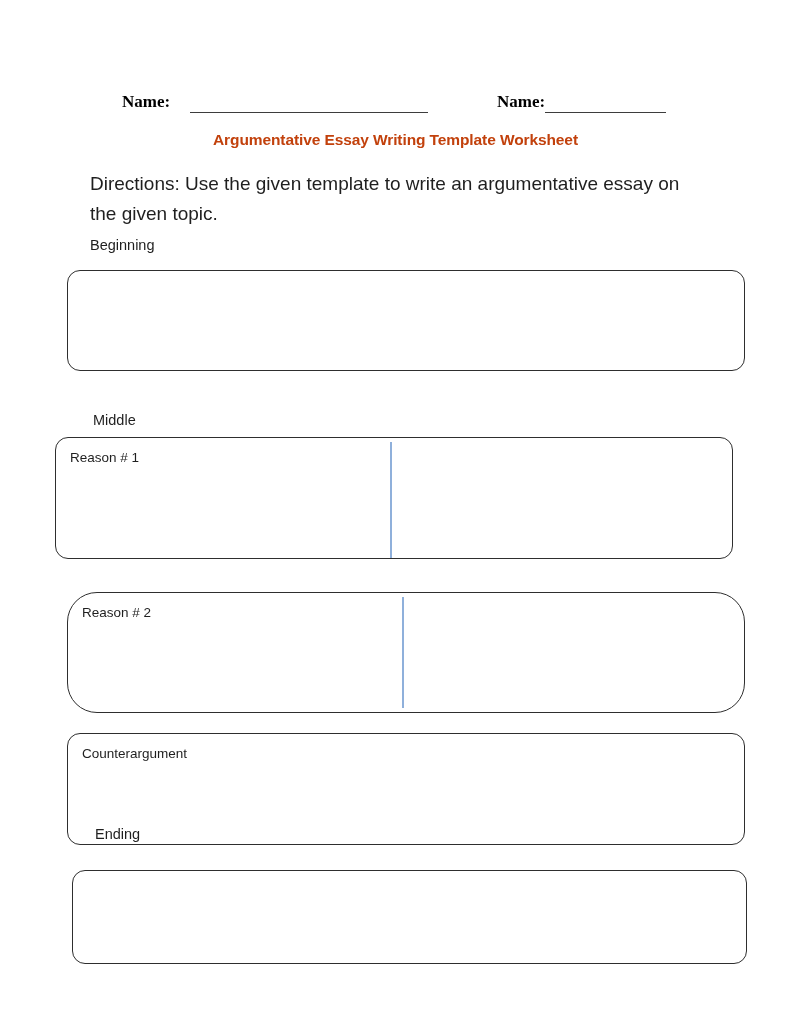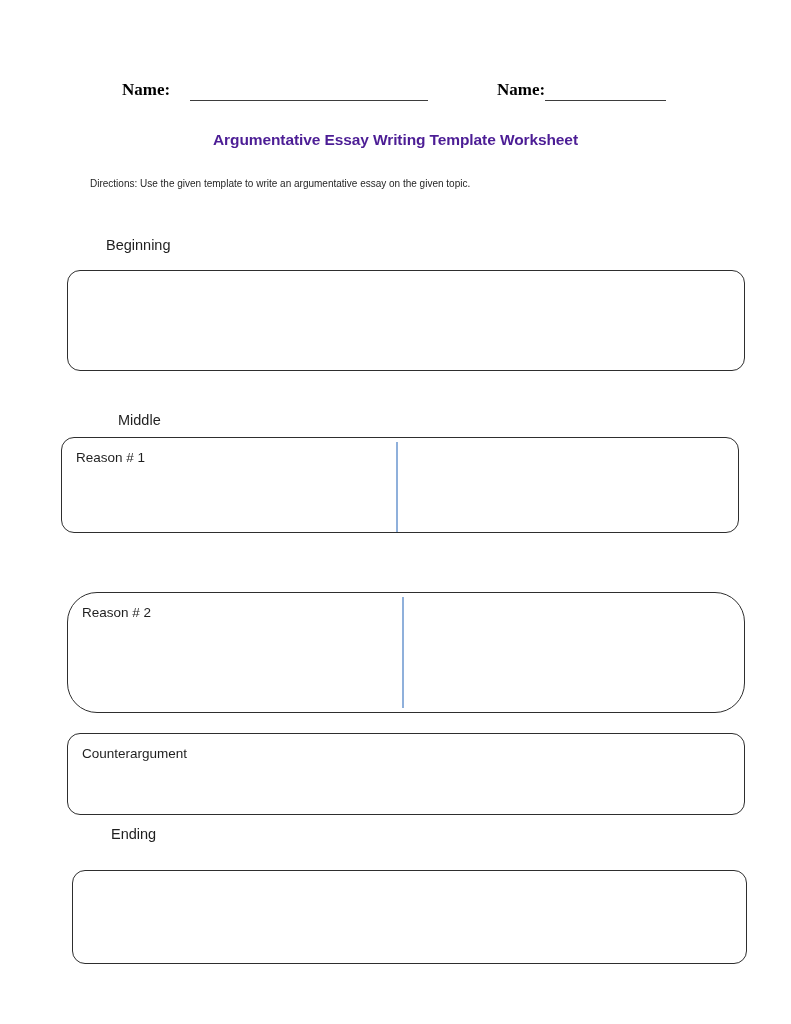--- a/index.html
+++ b/index.html
@@ -21,21 +21,21 @@
   .page {
     position: absolute;
     inset: 0;
     background: #ffffff;
   }
 
   
   .namedate-row {
     position: absolute;
     left: 0;
-    top: 76px;
+    top: 88px;
     width: 791px;
     height: 26px;
   }
   .field-label {
     position: absolute;
     font-family: "Liberation Serif", "DejaVu Serif", serif;
     font-weight: bold;
     font-size: 17px;
     line-height: 20px;
     color: #000000;
@@ -56,67 +56,66 @@
   .worksheet-title {
     position: absolute;
     left: 0;
     top: 131px;
     width: 791px;
     text-align: center;
     font-family: "Liberation Sans Narrow", "Liberation Sans", sans-serif;
     font-weight: bold;
     font-size: 15.5px;
     letter-spacing: -0.1px;
-    color: #4c1d95;
+    color: #c2410c;
     white-space: nowrap;
   }
 
   
   .directions {
     position: absolute;
     left: 90px;
     top: 169px;
     width: 610px;
-    font-size: 10px;
+    font-size: 19px;
     line-height: 30px;
     color: #1f1f1f;
   }
 
   
   .section-label {
     position: absolute;
     font-size: 14.5px;
     line-height: 20px;
     color: #1f1f1f;
     white-space: nowrap;
-    margin-left: 16px;
   }
   .label-beginning { left: 90px; top: 235px; }
-  .label-middle    { left: 102px; top: 410px; text-align: right; }
+  .label-middle    { left: 93px; top: 410px; text-align: right; }
   .label-ending    { left: 95px; top: 824px; }
 
   
   .answer-box {
     position: absolute;
     box-sizing: border-box;
     background: #ffffff;
     border: 1.3px solid #2e2e2e;
     border-radius: 13px;
   }
   .box-beginning {
     left: 67px;  top: 270px;  width: 678px;  height: 101px;
   }
   .box-reason1 {
-    left: 61px;  top: 437px;  width: 678px;  height: 96px; text-align: right;
+    left: 55px;  top: 437px;  width: 678px;  height: 122px; text-align: right;
   }
   .box-reason2 {
     left: 67px;  top: 592px;  width: 678px;  height: 121px; border-radius: 30px;
   }
   .box-counterargument {
-    left: 67px;  top: 733px;  width: 678px;  height: 82px;
+    left: 67px;  top: 733px;  width: 678px;  height: 112px;
   }
   .box-ending {
     left: 72px;  top: 870px;  width: 675px;  height: 94px;
   }
 
   .box-label {
     position: absolute;
     left: 14px;
     top: 11px;
     font-size: 13.5px;

